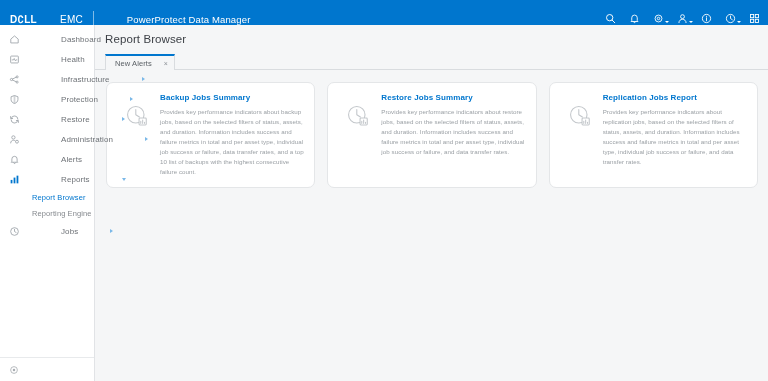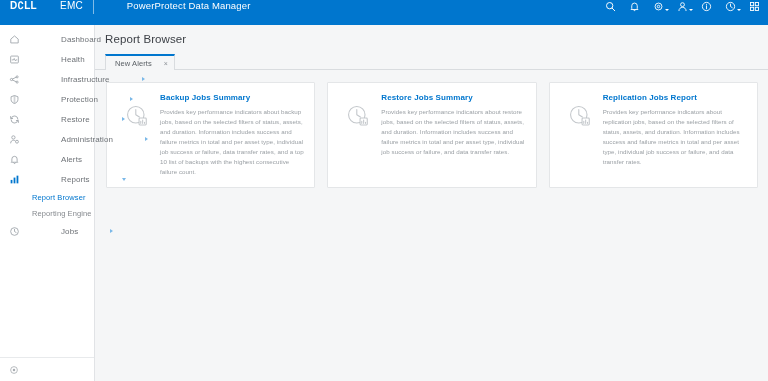--- a/index.html
+++ b/index.html
@@ -8,21 +8,21 @@
     font-family: "Liberation Sans", sans-serif;
     background: #f5f6f7;
     overflow: hidden;
   }
 
   
   #app-header {
     height: 25px;
     background: #0076ce;
     display: flex;
-    align-items: flex-start;
+    align-items: flex-end;
     padding: 0 7px 0 10px;
     color: #ffffff;
   }
   #brand-logo {
     font-size: 10px;
     font-weight: bold;
     letter-spacing: .3px;
     white-space: nowrap;
     display: flex;
     align-items: center;
@@ -182,21 +182,21 @@
   
   #card-row {
     display: flex;
     gap: 12px;
     padding: 12px 10px 0 11px;
   }
   .report-card {
     flex: 1 1 0;
     background: #ffffff;
     border: 1px solid #e4e6e8;
-    border-radius: 1px;
+    border-radius: 7px;
     min-height: 83px;
     display: flex;
     padding: 10px 10px 10px 9px;
     cursor: pointer;
   }
   .card-icon {
     flex: 0 0 42px;
     display: flex;
     align-items: flex-start;
     justify-content: center;

